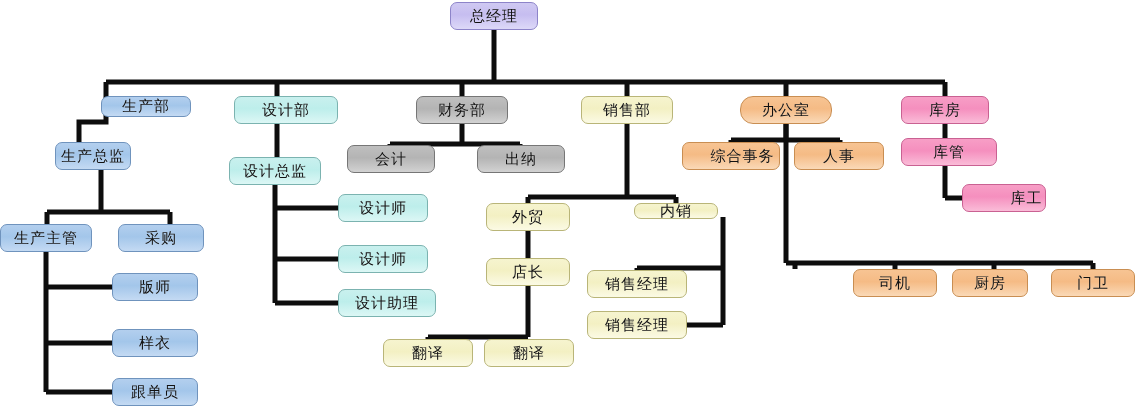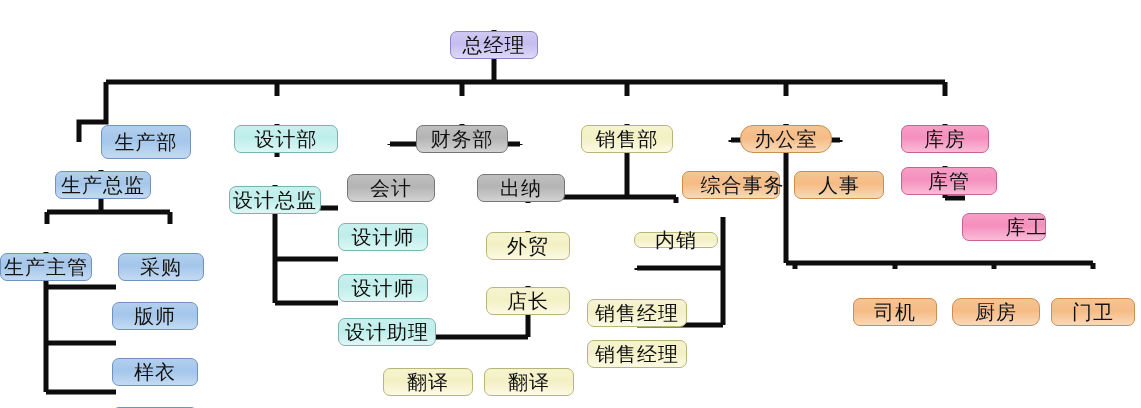--- a/index.html
+++ b/index.html
@@ -14,27 +14,26 @@
   #wires{position:absolute;left:0;top:0;width:1141px;height:408px;}
   .node{
     position:absolute;
     box-sizing:border-box;
     display:flex;
     align-items:center;
     justify-content:center;
     border-radius:7px;
     border:1px solid #6f6f6f;
     color:#111111;
-    font-size:20px;
+    font-size:15px;
     line-height:1;
     letter-spacing:1px;
     white-space:nowrap;
     z-index:5;
     text-shadow:0 0 1px rgba(255,255,255,.4);
-    margin-top:29px;
   }
   
   .c-purple{
     background:linear-gradient(to bottom,#cfc9f2 0%,#c6bdf0 45%,#ddd9f8 100%);
     border-color:#8d84c9;
   }
   .c-blue{
     background:linear-gradient(to bottom,#b3cfee 0%,#a3c6ea 45%,#c4daf3 100%);
     border-color:#6f93bd;
   }
@@ -133,24 +132,24 @@
 
     <path class="wire" d="M945,124 L945,138"></path>
     <path class="wire" d="M945,166 L945,198"></path>
     <path class="wire" d="M945,198 L965,198"></path>
   </svg>
 
   <div class="node c-purple" style="left:450px;top:2px;width:88px;height:28px;">
     <span>总经理</span>
   </div>
 
-  <div class="node c-blue" style="left:101px;top:96px;width:90px;height:34px;">
+  <div class="node c-blue" style="left:101px;top:96px;width:90px;height:21px;">
     <span>生产部</span>
   </div>
-  <div class="node c-blue" style="left:55px;top:142px;width:96px;height:28px;">
+  <div class="node c-blue" style="left:55px;top:142px;width:76px;height:28px;">
     <span>生产总监</span>
   </div>
   <div class="node c-blue" style="left:0px;top:224px;width:92px;height:28px;">
     <span>生产主管</span>
   </div>
   <div class="node c-blue" style="left:118px;top:224px;width:86px;height:28px;">
     <span>采购</span>
   </div>
   <div class="node c-blue" style="left:112px;top:273px;width:86px;height:28px;">
     <span>版师</span>
@@ -218,21 +217,21 @@
   </div>
   <div class="node c-orange" style="left:682px;top:142px;width:98px;height:28px;padding-left:23px;">
     <span>综合事务</span>
   </div>
   <div class="node c-orange" style="left:794px;top:142px;width:90px;height:28px;">
     <span>人事</span>
   </div>
   <div class="node c-orange" style="left:853px;top:269px;width:84px;height:28px;">
     <span>司机</span>
   </div>
-  <div class="node c-orange" style="left:952px;top:269px;width:88px;height:28px;border-radius:9px;">
+  <div class="node c-orange" style="left:952px;top:269px;width:76px;height:28px;">
     <span>厨房</span>
   </div>
   <div class="node c-orange" style="left:1051px;top:269px;width:84px;height:28px;">
     <span>门卫</span>
   </div>
 
   <div class="node c-pink" style="left:901px;top:96px;width:88px;height:28px;">
     <span>库房</span>
   </div>
   <div class="node c-pink" style="left:901px;top:138px;width:96px;height:28px;">

